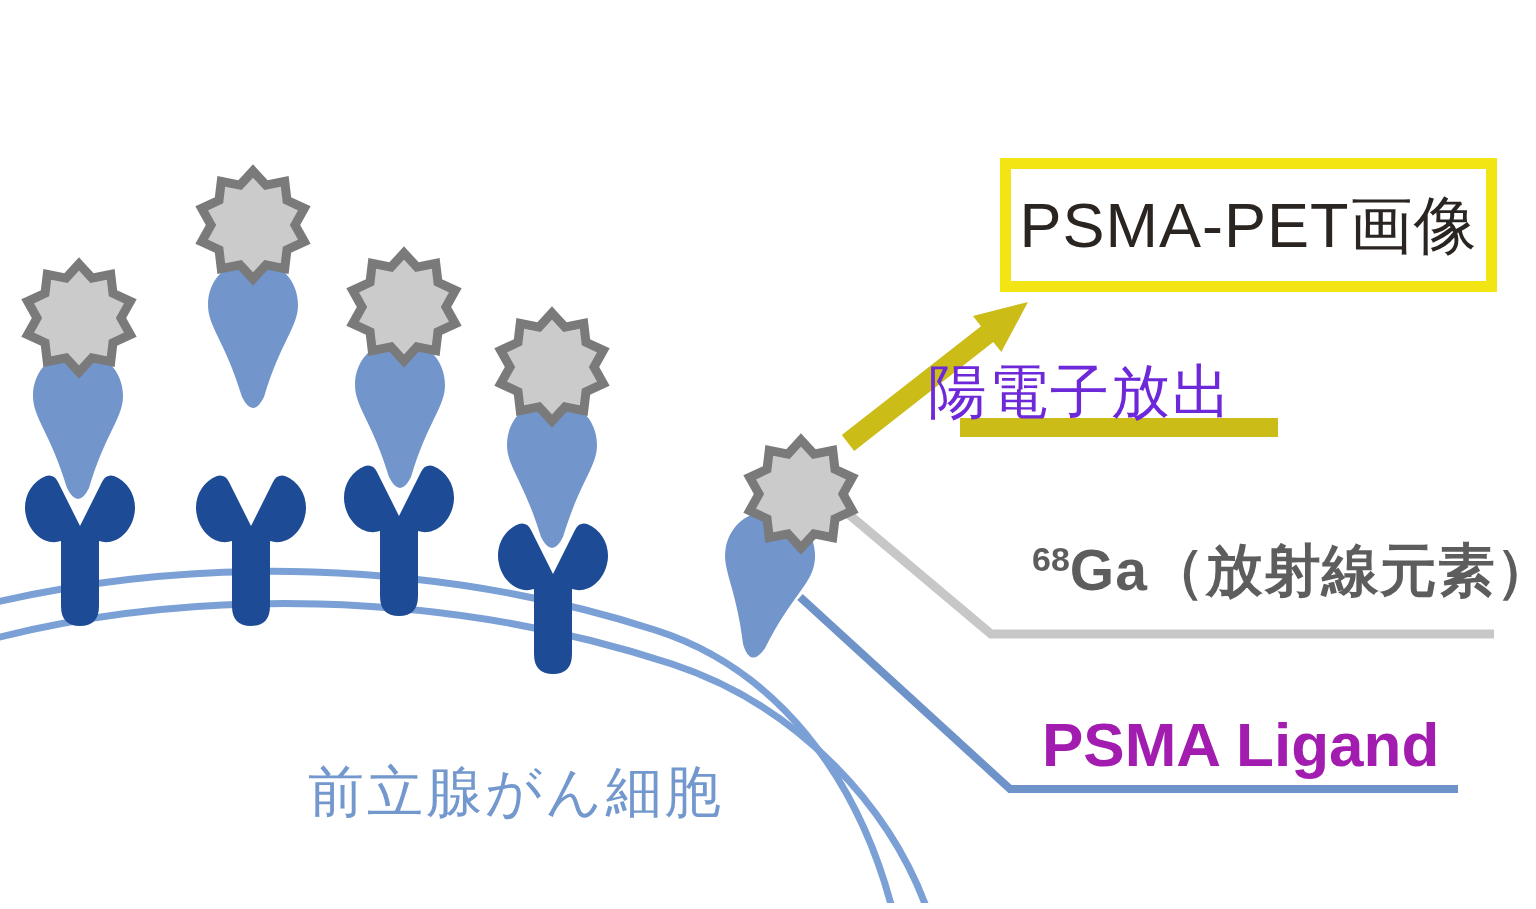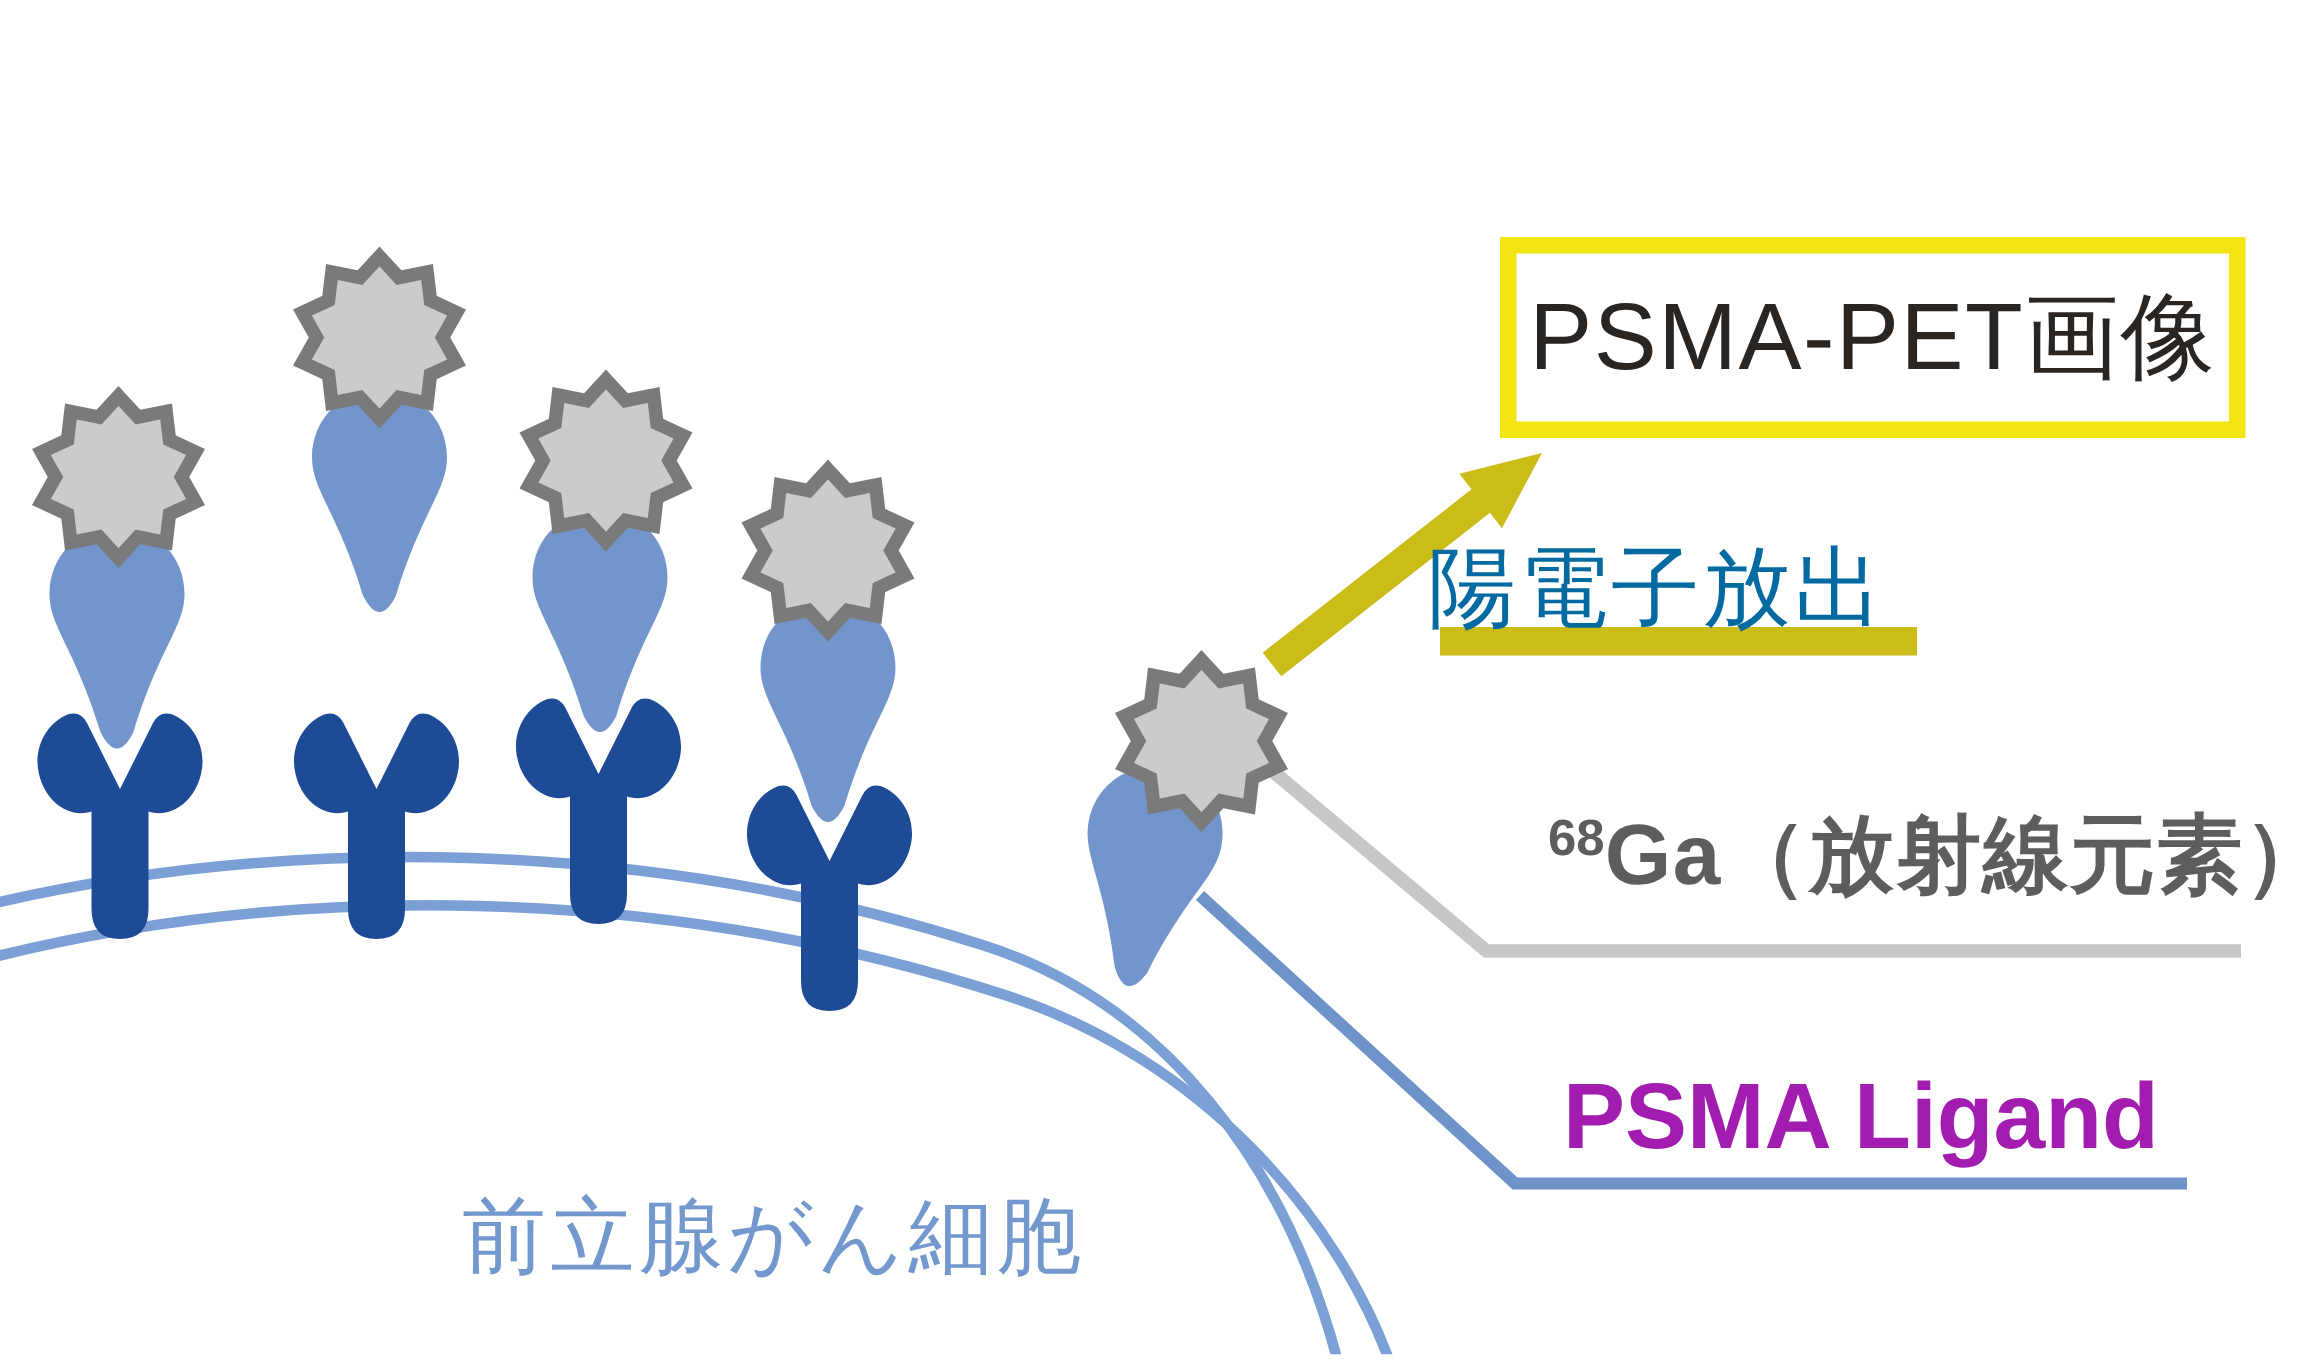--- a/index.html
+++ b/index.html
@@ -18,41 +18,41 @@
     background:#ffffff;
     box-sizing:border-box;
     display:flex;align-items:center;justify-content:center;
     font-size:63px;color:#2B2522;letter-spacing:1px;
   }
   .positron-underline{
     left:960px;top:418px;width:318px;height:19px;
     background:#CBBC18;
   }
   .positron-text{
-    left:952px;top:363px;
-    font-size:59px;color:#0369a1;letter-spacing:2px;
+    left:928px;top:363px;
+    font-size:59px;color:#6d28d9;letter-spacing:2px;
   }
   .ga-label{
     left:984px;top:542px;
     font-size:57px;font-weight:bold;color:#5D5D5D;letter-spacing:1px;margin-left:48px;
   }
   .ga-label sup{
     font-size:34px;font-weight:bold;
     vertical-align:0.55em;letter-spacing:0;
   }
   .ligand-label{
     left:1042px;top:714px;
     font-size:62px;font-weight:bold;color:#a21caf;letter-spacing:0px;
   }
   .psma-label{
     left:220px;top:662px;
     font-size:58px;color:#1C4A9A;letter-spacing:2px;
   }
   .cell-label{
-    left:308px;top:796px;
+    left:308px;top:764px;
     font-size:56px;color:#7298CD;letter-spacing:3px;
   }
 </style>
 </head>
 <body>
 
 <div class="stage">
 
   <svg width="1536" height="909" viewBox="0 0 1536 909">
     <defs>

